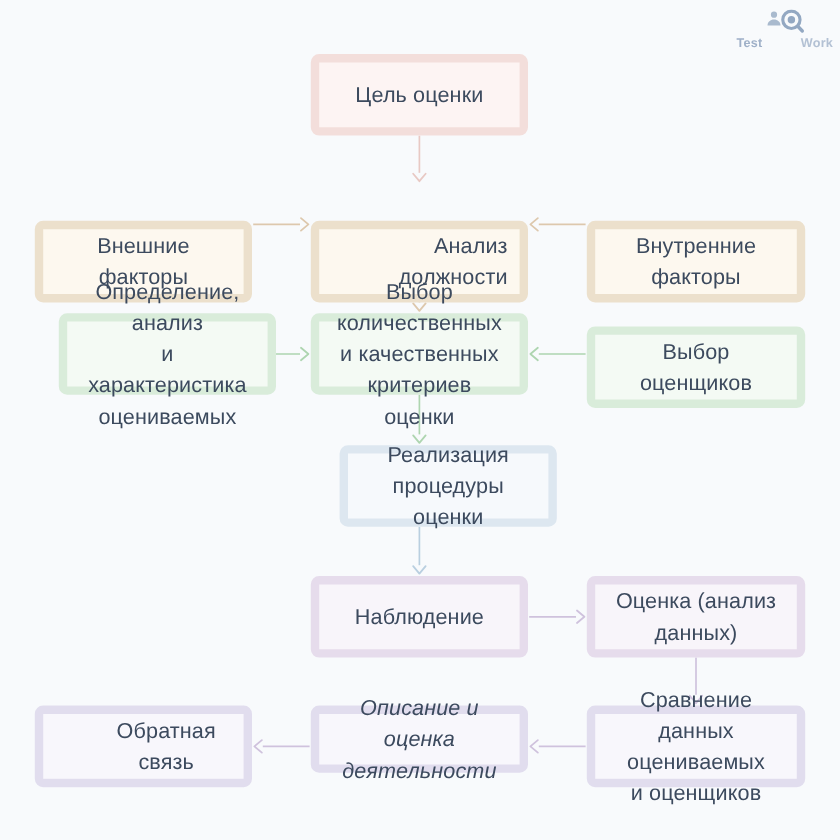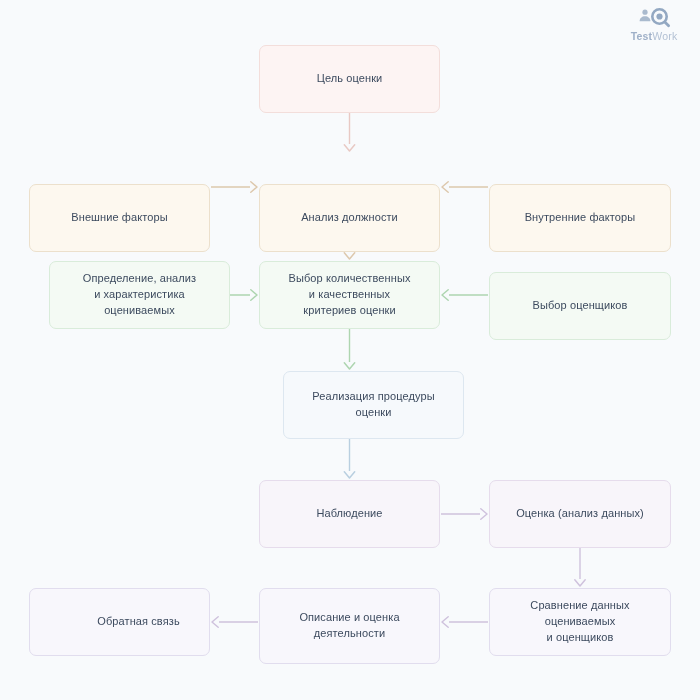--- a/index.html
+++ b/index.html
@@ -23,27 +23,27 @@
     left: 0;
     top: 0;
     width: 700px;
     height: 700px;
     pointer-events: none;
   }
   .node {
     position: absolute;
     box-sizing: border-box;
     border-radius: 7px;
-    border: 1px solid #4c1d95;
+    border: 7px solid #4c1d95;
     display: flex;
     align-items: center;
     justify-content: center;
     text-align: center;
     color: #3c4a5e;
-    font-size: 11px;
+    font-size: 18px;
     line-height: 1.45;
     padding: 6px 10px;
     white-space: pre-line;
     letter-spacing: 0.1px;
   }
   
   .theme-pink   { background: #fdf4f3; border-color: #f3dedb; }
   .theme-cream  { background: #fdf8ef; border-color: #ece0cc; margin-top: 31px; }
   .theme-green  { background: #f4faf4; border-color: #d9ecda; }
   .theme-blue   { background: #f6f9fc; border-color: #dde7f0; margin-left: 24px; }
@@ -61,21 +61,21 @@
     align-items: center;
     color: #9fb0c8;
   }
   #logo .logo-mark { line-height: 0; }
   #logo .logo-text {
     font-size: 10.5px;
     margin-top: 2px;
     letter-spacing: .2px;
     font-weight: bold;
   }
-  #logo .logo-text .w { font-weight: normal; color: #b3c1d4; }
+  #logo .logo-text .w { font-weight: bold; color: #b3c1d4; padding-left: 32px; }
 </style>
 </head>
 <body>
 
 <div id="canvas">
 
   <svg id="svg-layer" viewBox="0 0 700 700">
       <g>
         <line x1="349.5" y1="113" x2="349.5" y2="144" stroke="#e8c9c4" stroke-width="1.4"></line>
         <polyline points="344.3,144.8 349.5,151 354.7,144.8" fill="none" stroke="#e8c9c4" stroke-width="1.5" stroke-linecap="round" stroke-linejoin="round"></polyline>
@@ -138,21 +138,21 @@
 и качественных
 критериев оценки</div>
       <div class="node theme-green" style="left: 489px; top: 261px; width: 182px; height: 68px; margin-top: 11px;">Выбор оценщиков</div>
       <div class="node theme-blue" style="left: 259px; top: 371px; width: 181px; height: 68px;">Реализация процедуры
 оценки</div>
       <div class="node theme-purple" style="left: 259px; top: 480px; width: 181px; height: 68px;">Наблюдение</div>
       <div class="node theme-purple" style="left: 489px; top: 480px; width: 182px; height: 68px;">Оценка (анализ данных)</div>
       <div class="node theme-lilac" style="left: 489px; top: 588px; width: 182px; height: 68px;">Сравнение данных
 оцениваемых
 и оценщиков</div>
-      <div class="node theme-lilac" style="left: 259px; top: 588px; width: 181px; height: 76px;">Описание и оценка
+      <div class="node theme-lilac" style="left: 259px; top: 588px; width: 181px; height: 56px; font-style: italic;">Описание и оценка
 деятельности</div>
       <div class="node theme-lilac" style="left: 29px; top: 588px; width: 181px; height: 68px; padding-left: 48px;">Обратная связь</div>
     </div>
 
   <div id="logo">
     <span class="logo-mark">
       <svg width="34" height="20" viewBox="0 0 34 20" aria-hidden="true">
         <circle cx="8" cy="4.2" r="2.6" fill="#a9bace"></circle>
         <path d="M2.6 13.2c0-3 2.4-5 5.4-5s5.4 2 5.4 5z" fill="#a9bace"></path>
         <circle cx="22.5" cy="8.5" r="7.2" fill="none" stroke="#93a8c2" stroke-width="2.6"></circle>

